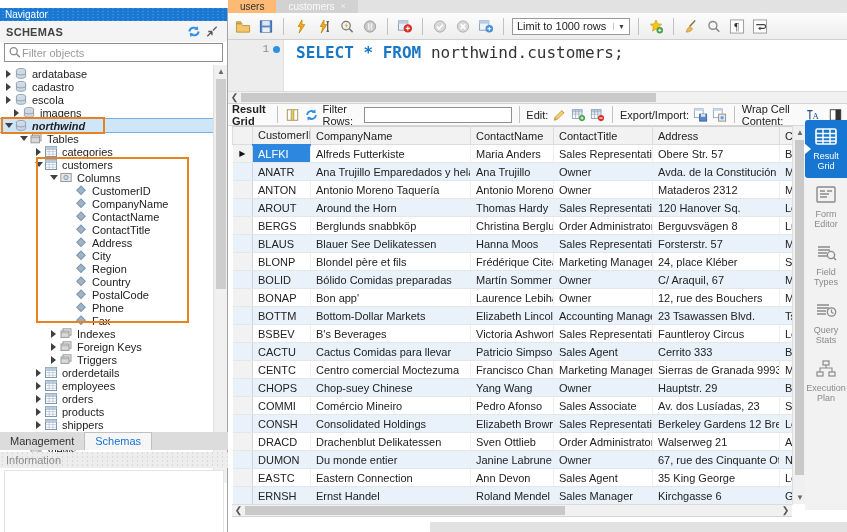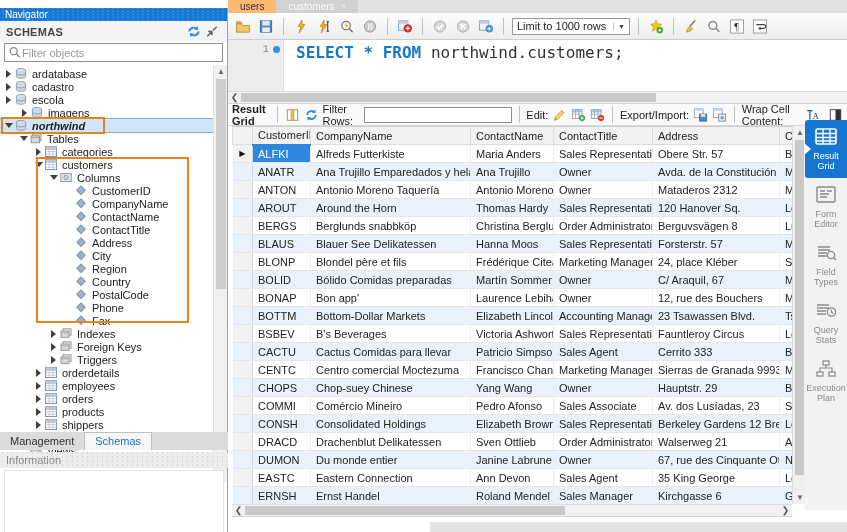--- a/index.html
+++ b/index.html
@@ -166,21 +166,21 @@
             <span class="arrow col"></span>
             <span class="t-icon">
               <svg viewBox="0 0 12 11">
                 <ellipse cx="6" cy="2.2" rx="4.6" ry="1.7" fill="#dfe6ee" stroke="#8fa0b2"></ellipse>
                 <path d="M1.4 2.2v6.4c0 .95 2.06 1.7 4.6 1.7s4.6-.75 4.6-1.7V2.2" fill="#cfd9e4" stroke="#8fa0b2"></path>
                 <path d="M1.4 5.3c0 .9 2.06 1.6 4.6 1.6s4.6-.7 4.6-1.6" fill="none" stroke="#8fa0b2"></path>
               </svg>
             </span>
             <span>escola</span>
           </div>
-          <div class="tree-row" style="padding-left: 20px; text-decoration: underline;">
+          <div class="tree-row" style="padding-left: 12px; text-decoration: underline;">
             <span class="arrow col"></span>
             <span class="t-icon">
               <svg viewBox="0 0 12 11">
                 <ellipse cx="6" cy="2.2" rx="4.6" ry="1.7" fill="#dfe6ee" stroke="#8fa0b2"></ellipse>
                 <path d="M1.4 2.2v6.4c0 .95 2.06 1.7 4.6 1.7s4.6-.75 4.6-1.7V2.2" fill="#cfd9e4" stroke="#8fa0b2"></path>
                 <path d="M1.4 5.3c0 .9 2.06 1.6 4.6 1.6s4.6-.7 4.6-1.6" fill="none" stroke="#8fa0b2"></path>
               </svg>
             </span>
             <span>imagens</span>
           </div>

